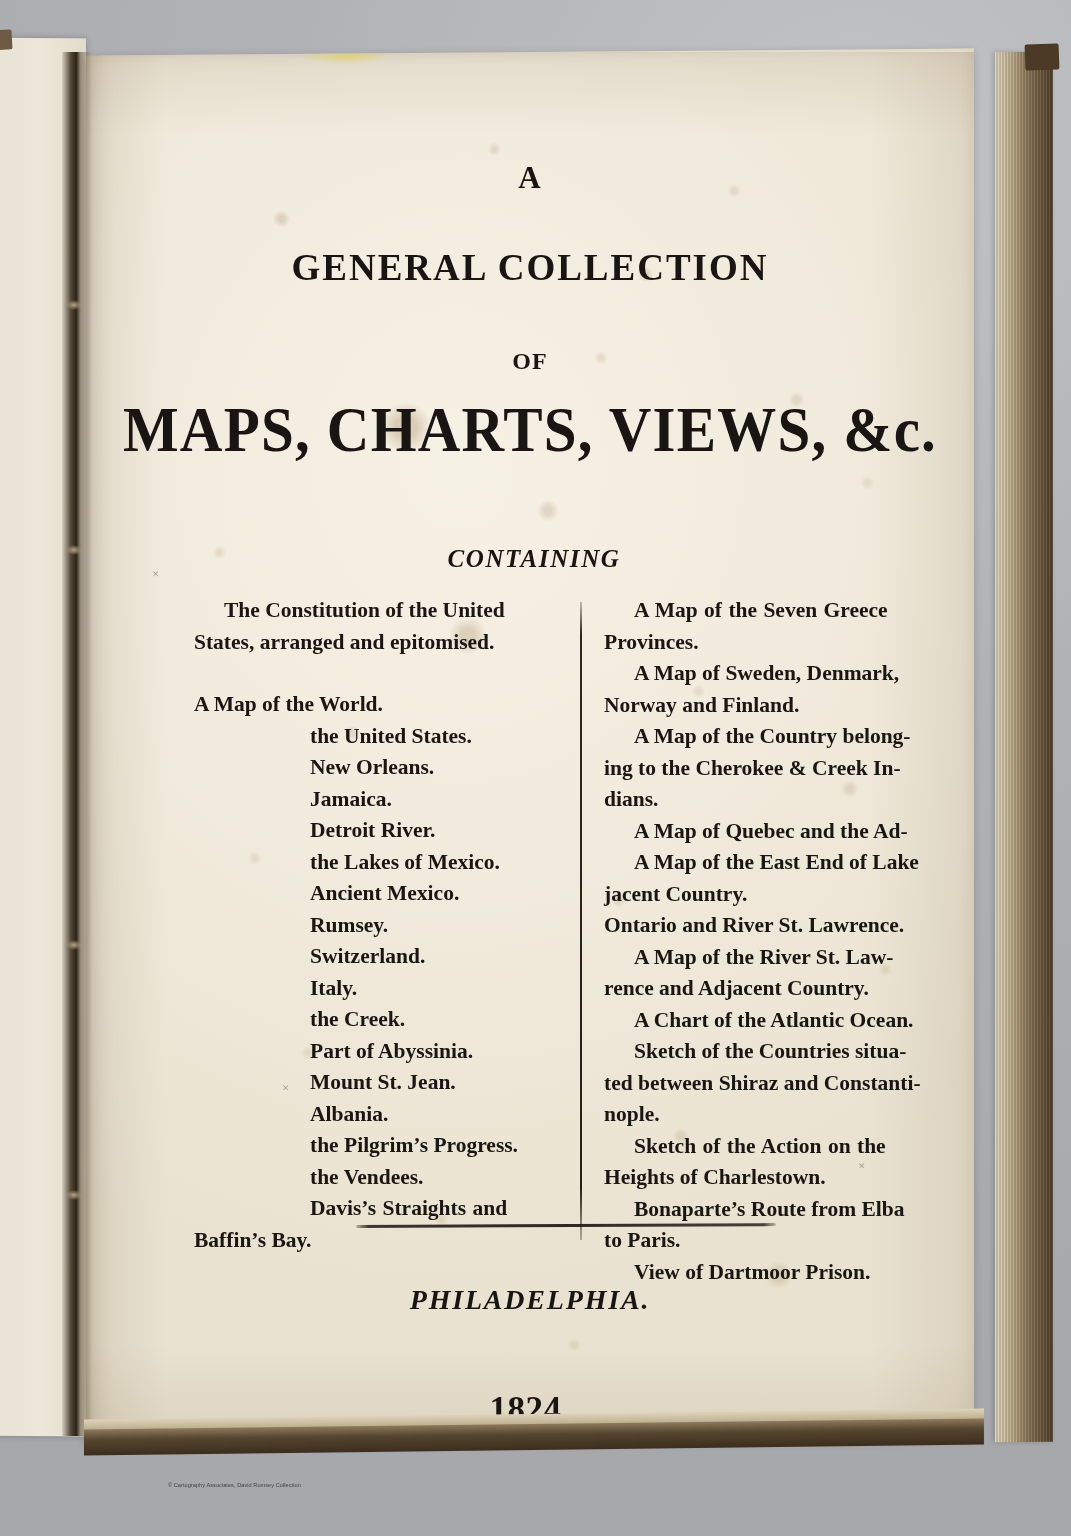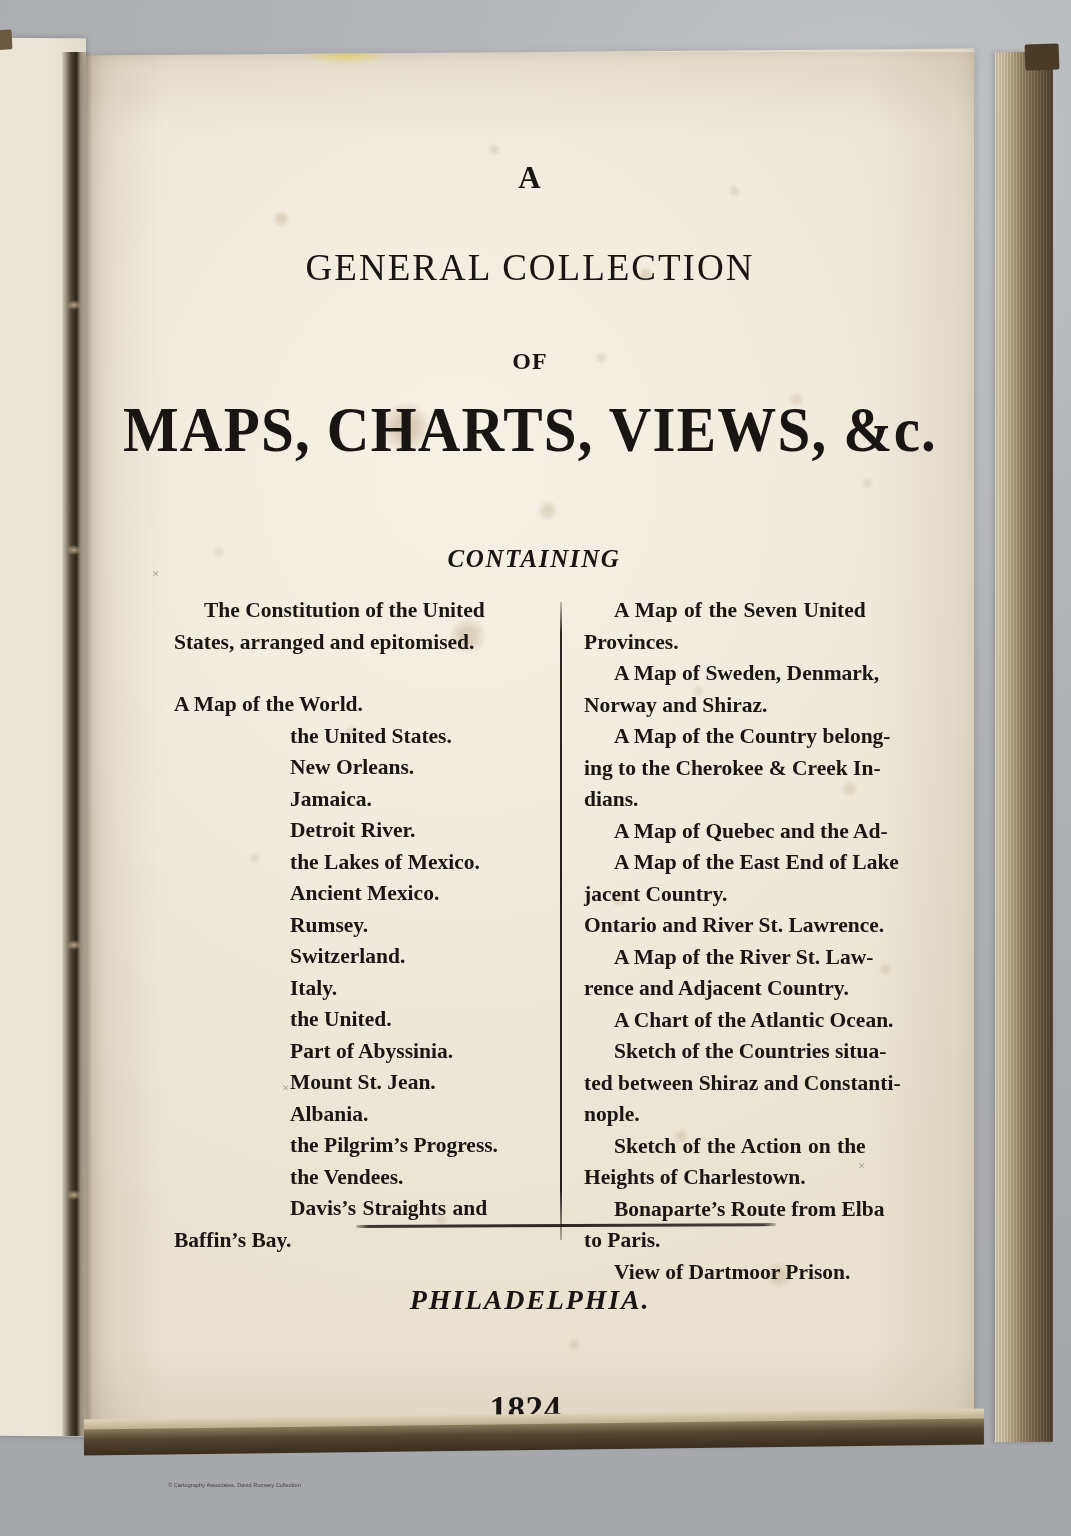--- a/index.html
+++ b/index.html
@@ -127,41 +127,41 @@
   
   .t-line{text-align:center;color:#191512;}
 
   .ln-a{
     position:absolute;top:108px;left:0;right:0;
     font-size:31px;font-weight:bold;letter-spacing:1px;
     font-family:"Liberation Serif", serif;
   }
   .ln-gen{
     position:absolute;top:194px;left:0;right:0;
-    font-size:37px;font-weight:normal;letter-spacing:2.0px;
+    font-size:37px;font-weight:bold;letter-spacing:2.0px;
     font-family:"Liberation Serif", serif;
   }
   .ln-of{
     position:absolute;top:296px;left:0;right:0;
     font-size:24px;font-weight:bold;letter-spacing:1px;
   }
   .ln-maps{
     position:absolute;top:344px;left:0;right:0;
     font-size:59px;font-weight:bold;letter-spacing:1.2px;
     font-family:"Liberation Serif", serif;
     transform:scaleY(1.07);
   }
   .ln-containing{
     position:absolute;top:493px;left:8px;right:0;
     font-size:25px;font-weight:bold;font-style:italic;letter-spacing:1.6px;
   }
 
   
   .contents{
-    position:absolute;top:543px;left:88px;width:780px;height:650px;
+    position:absolute;top:543px;left:108px;width:780px;height:650px;
   }
   .col{position:absolute;top:0;}
   .col-left{left:0;width:372px;}
   .col-right{left:410px;width:370px;}
 
   .rule-v{
     position:absolute;left:386px;top:7px;width:2px;height:638px;
     background:linear-gradient(180deg,
       rgba(40,34,26,.25) 0%, rgba(28,22,16,.92) 5%,
       rgba(28,22,16,.95) 92%, rgba(40,34,26,.30) 100%);
@@ -261,36 +261,36 @@
 
         <p class="entry sub">the United States.</p>
         <p class="entry sub">New Orleans.</p>
         <p class="entry sub">Jamaica.</p>
         <p class="entry sub">Detroit River.</p>
         <p class="entry sub">the Lakes of Mexico.</p>
         <p class="entry sub">Ancient Mexico.</p>
         <p class="entry sub">Rumsey.</p>
         <p class="entry sub">Switzerland.</p>
         <p class="entry sub">Italy.</p>
-        <p class="entry sub">the United.</p>
+        <p class="entry sub">the Creek.</p>
         <p class="entry sub">Part of Abyssinia.</p>
         <p class="entry sub">Mount St. Jean.</p>
         <p class="entry sub">Albania.</p>
         <p class="entry sub">the Pilgrim’s Progress.</p>
         <p class="entry sub">the Vendees.</p>
         <p class="entry sub tight">Davis’s  Straights  and</p>
         <p class="entry">Baffin’s Bay.</p>
       </div>
 
       <div class="col col-right">
-        <p class="entry ind tight">A  Map  of  the  Seven  United</p>
+        <p class="entry ind tight">A  Map  of  the  Seven  Greece</p>
         <p class="entry">Provinces.</p>
 
         <p class="entry ind">A Map of Sweden, Denmark,</p>
-        <p class="entry">Norway and Shiraz.</p>
+        <p class="entry">Norway and Finland.</p>
 
         <p class="entry ind">A Map of the Country belong-</p>
         <p class="entry">ing to the Cherokee &amp; Creek In-</p>
         <p class="entry">dians.</p>
 
         <p class="entry ind">A Map of Quebec and the Ad-</p>
         <p class="entry ind">A Map of the East End of Lake</p>
 
         <p class="entry">jacent Country.</p>
         <p class="entry">Ontario and  River St. Lawrence.</p>

